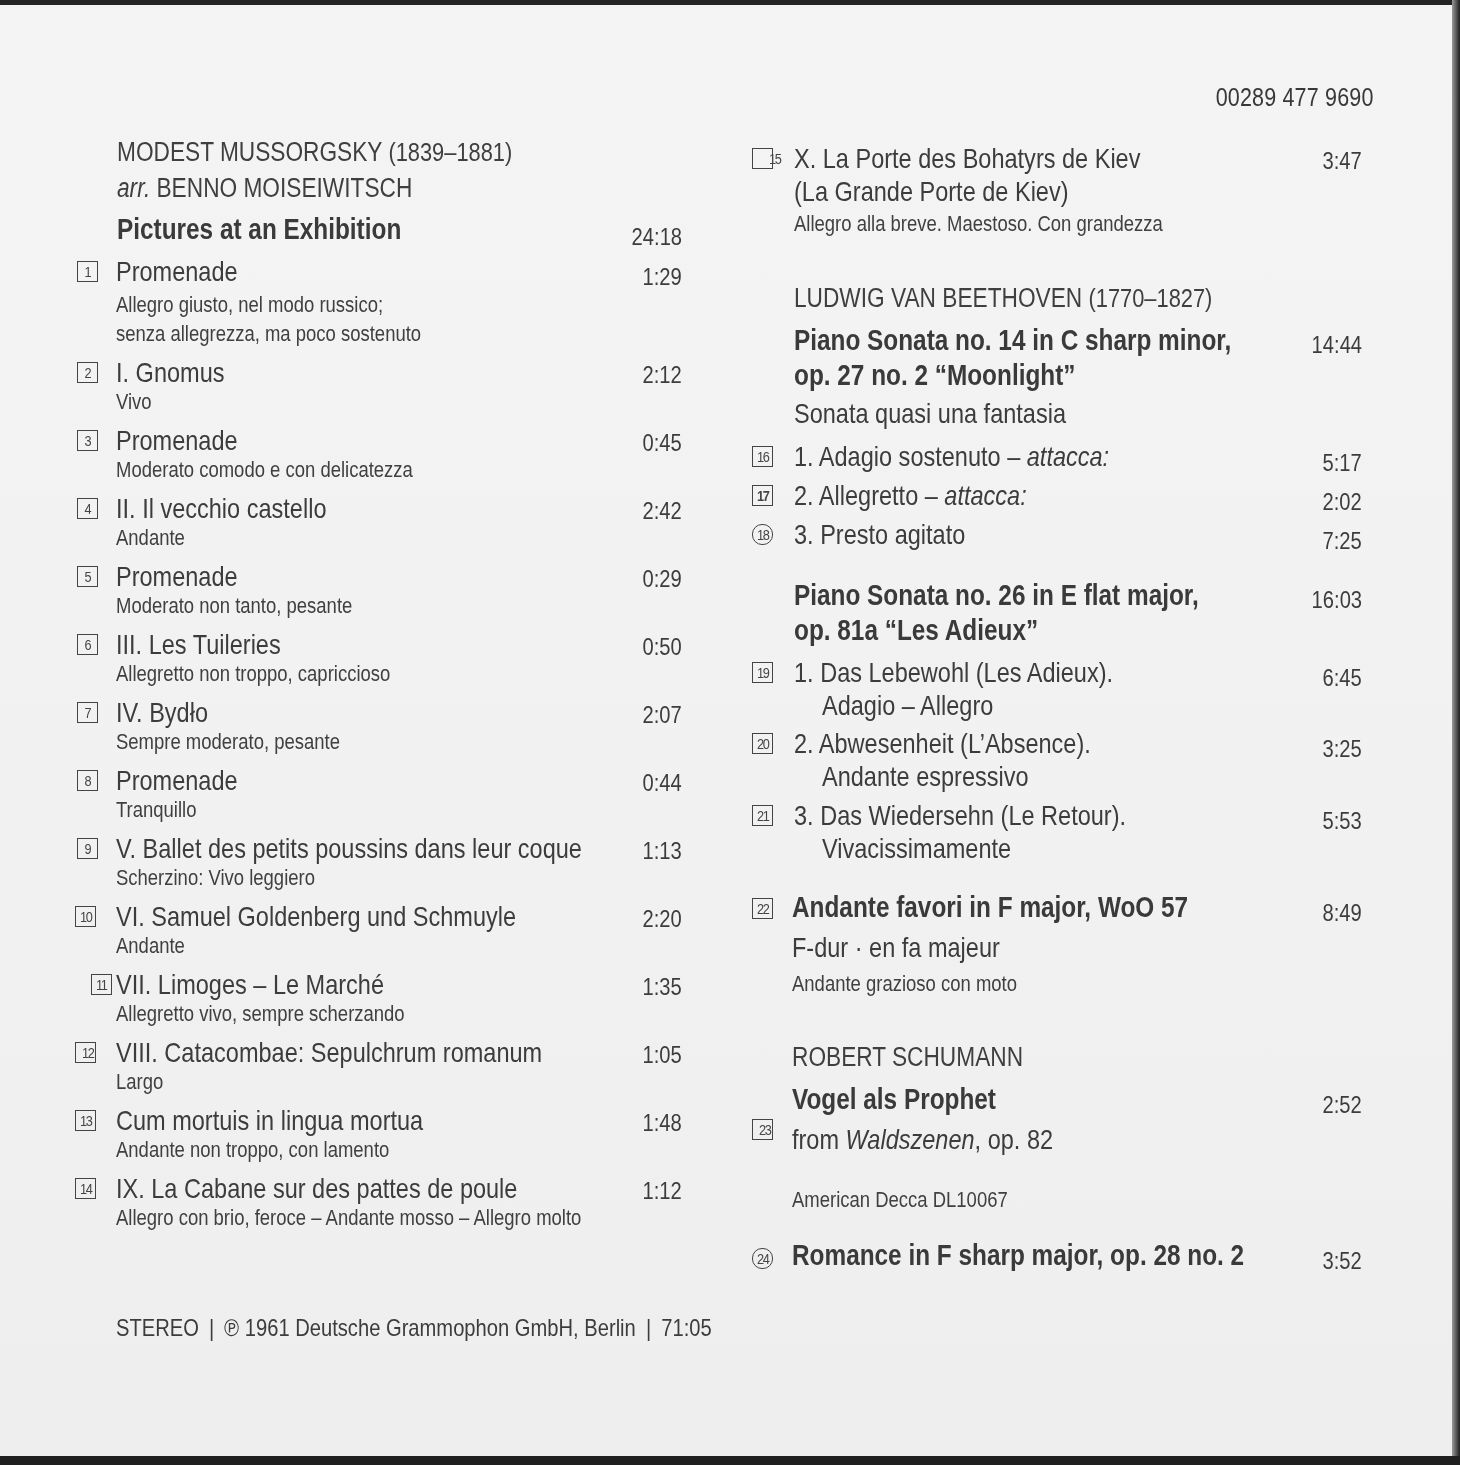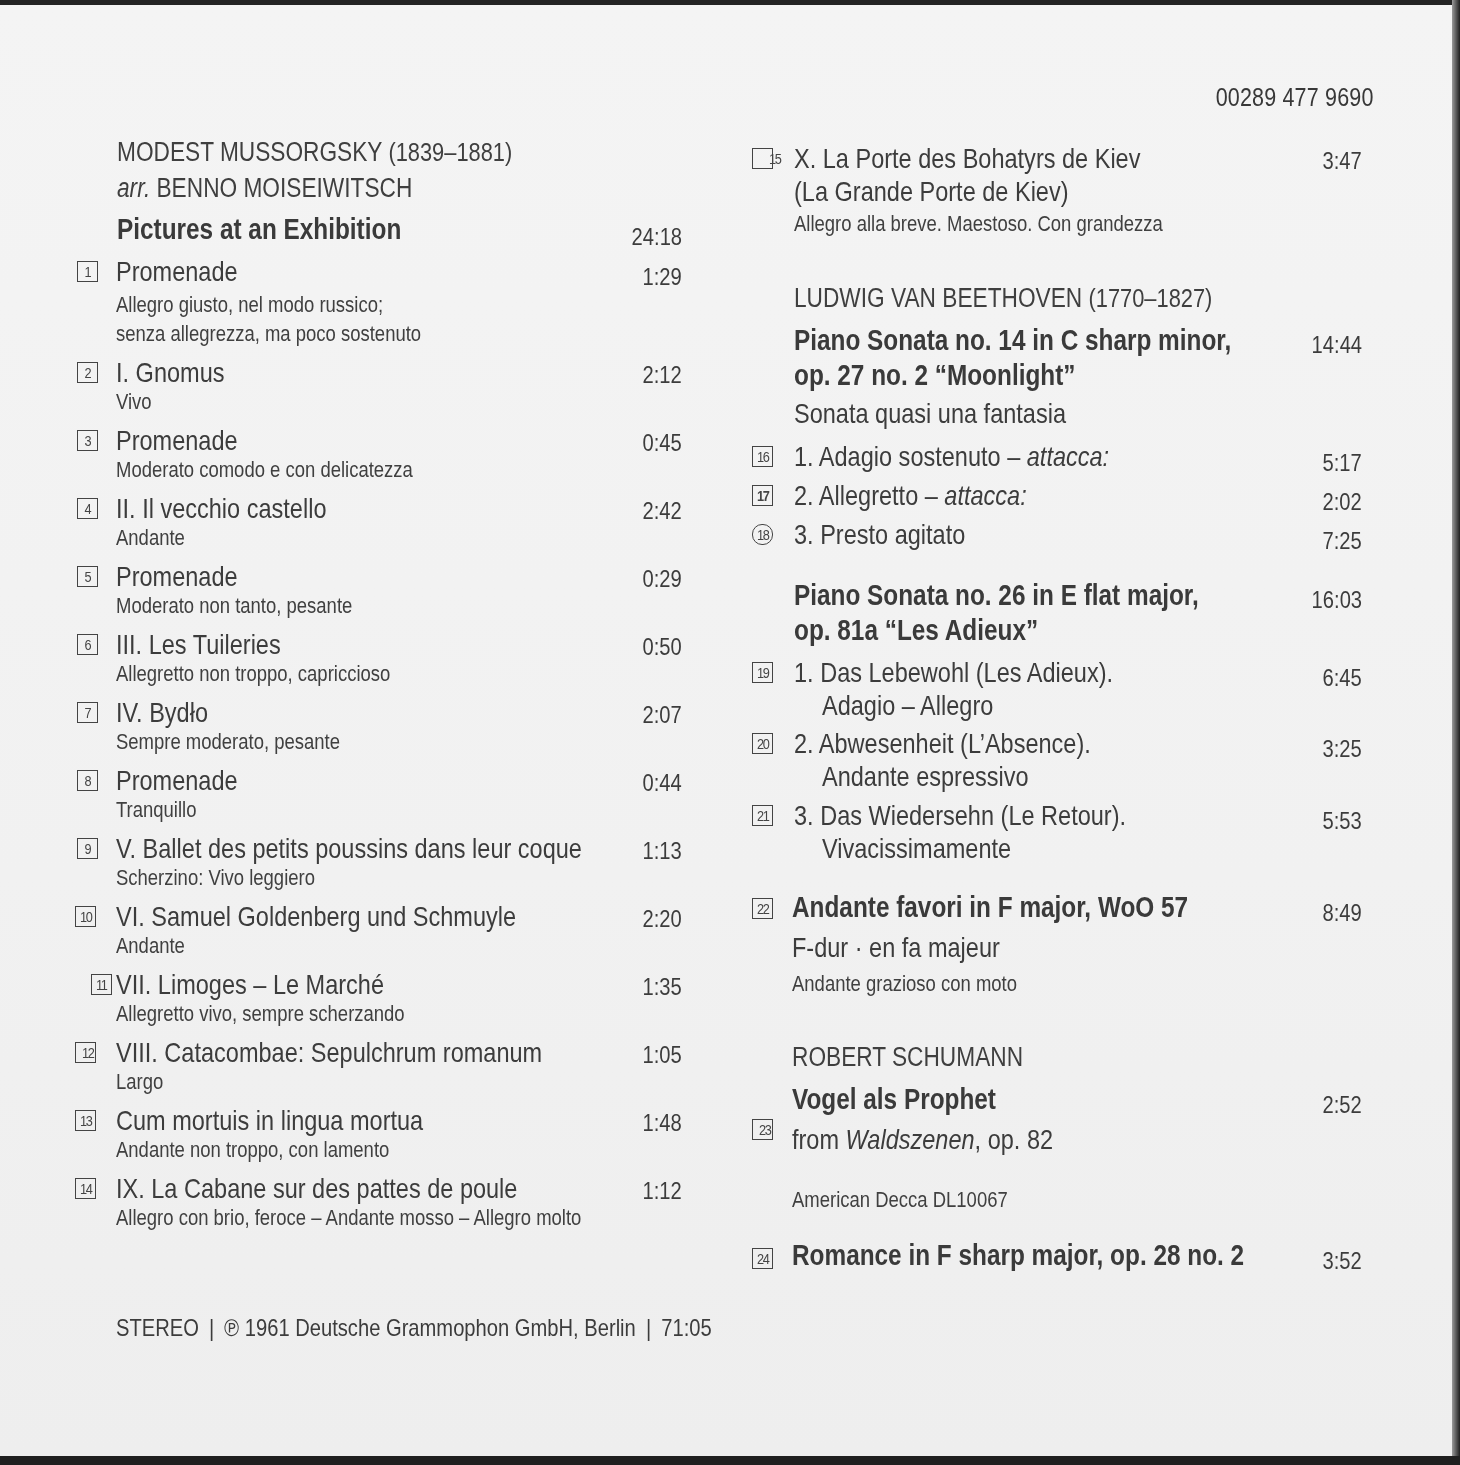--- a/index.html
+++ b/index.html
@@ -287,21 +287,21 @@
       <div class="abs work cond" style="left:792px; top:1078px;">Vogel als Prophet</div>
       <div class="abs time cond-r" style="right:90px; top:1086px;">2:52</div>
       <div class="abs sub cond" style="left:792px; top:1119px;">
         <span>from </span><i>Waldszenen</i><span>, op. 82</span>
       </div>
     </div>
 
     <div class="abs tempo cond" style="left:792px; top:1182px;">American Decca DL10067</div>
 
     <div>
-      <div class="num" style="left:752px; top:1243px;"><span>24</span></div>
+      <div class="num" style="left:752px; top:1243px;border-radius:10px;"><span>24</span></div>
       <div class="abs work cond" style="left:792px; top:1234px;">Romance in F sharp major, op. 28 no. 2</div>
       <div class="abs time cond-r" style="right:90px; top:1242px;">3:52</div>
     </div>
   </div>
 </div>
 
 <div class="edge-top"></div>
 <div class="edge-right"></div>
 <div class="edge-bottom"></div>
 

